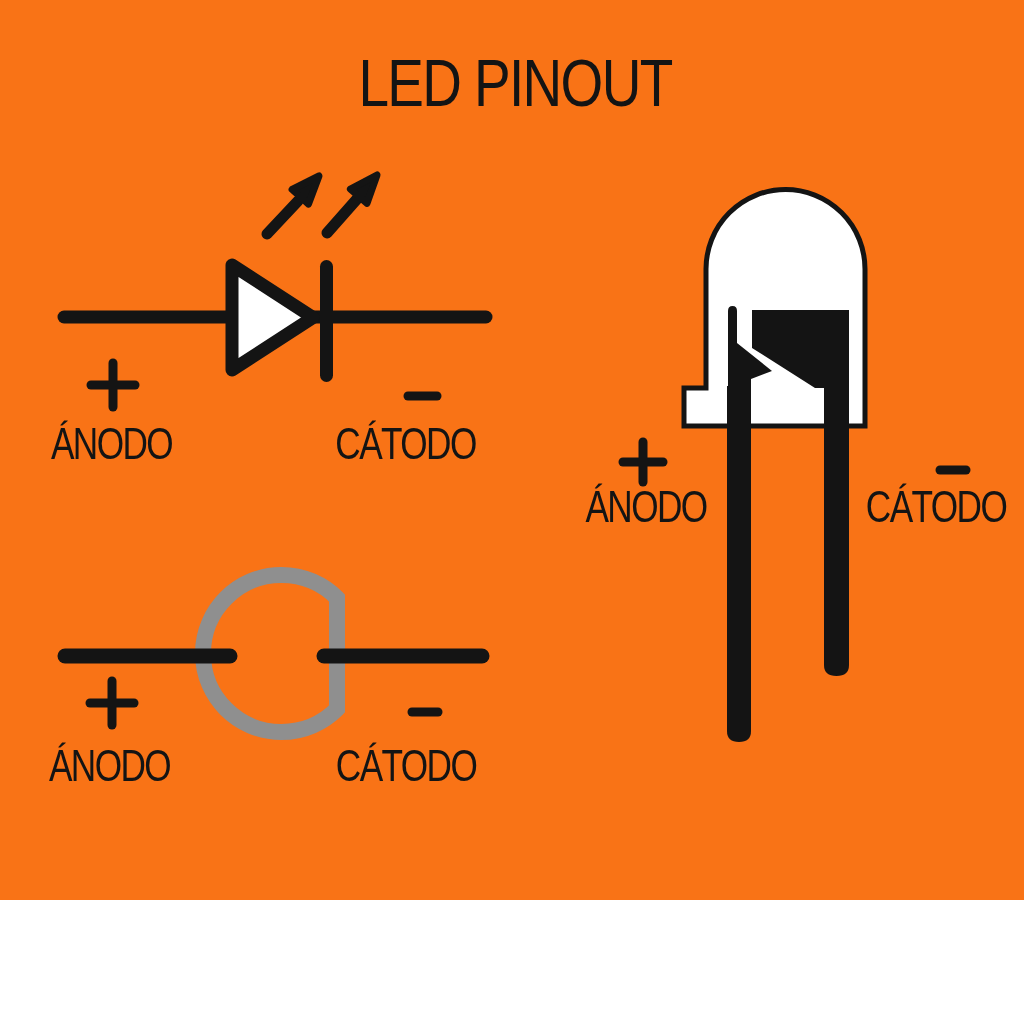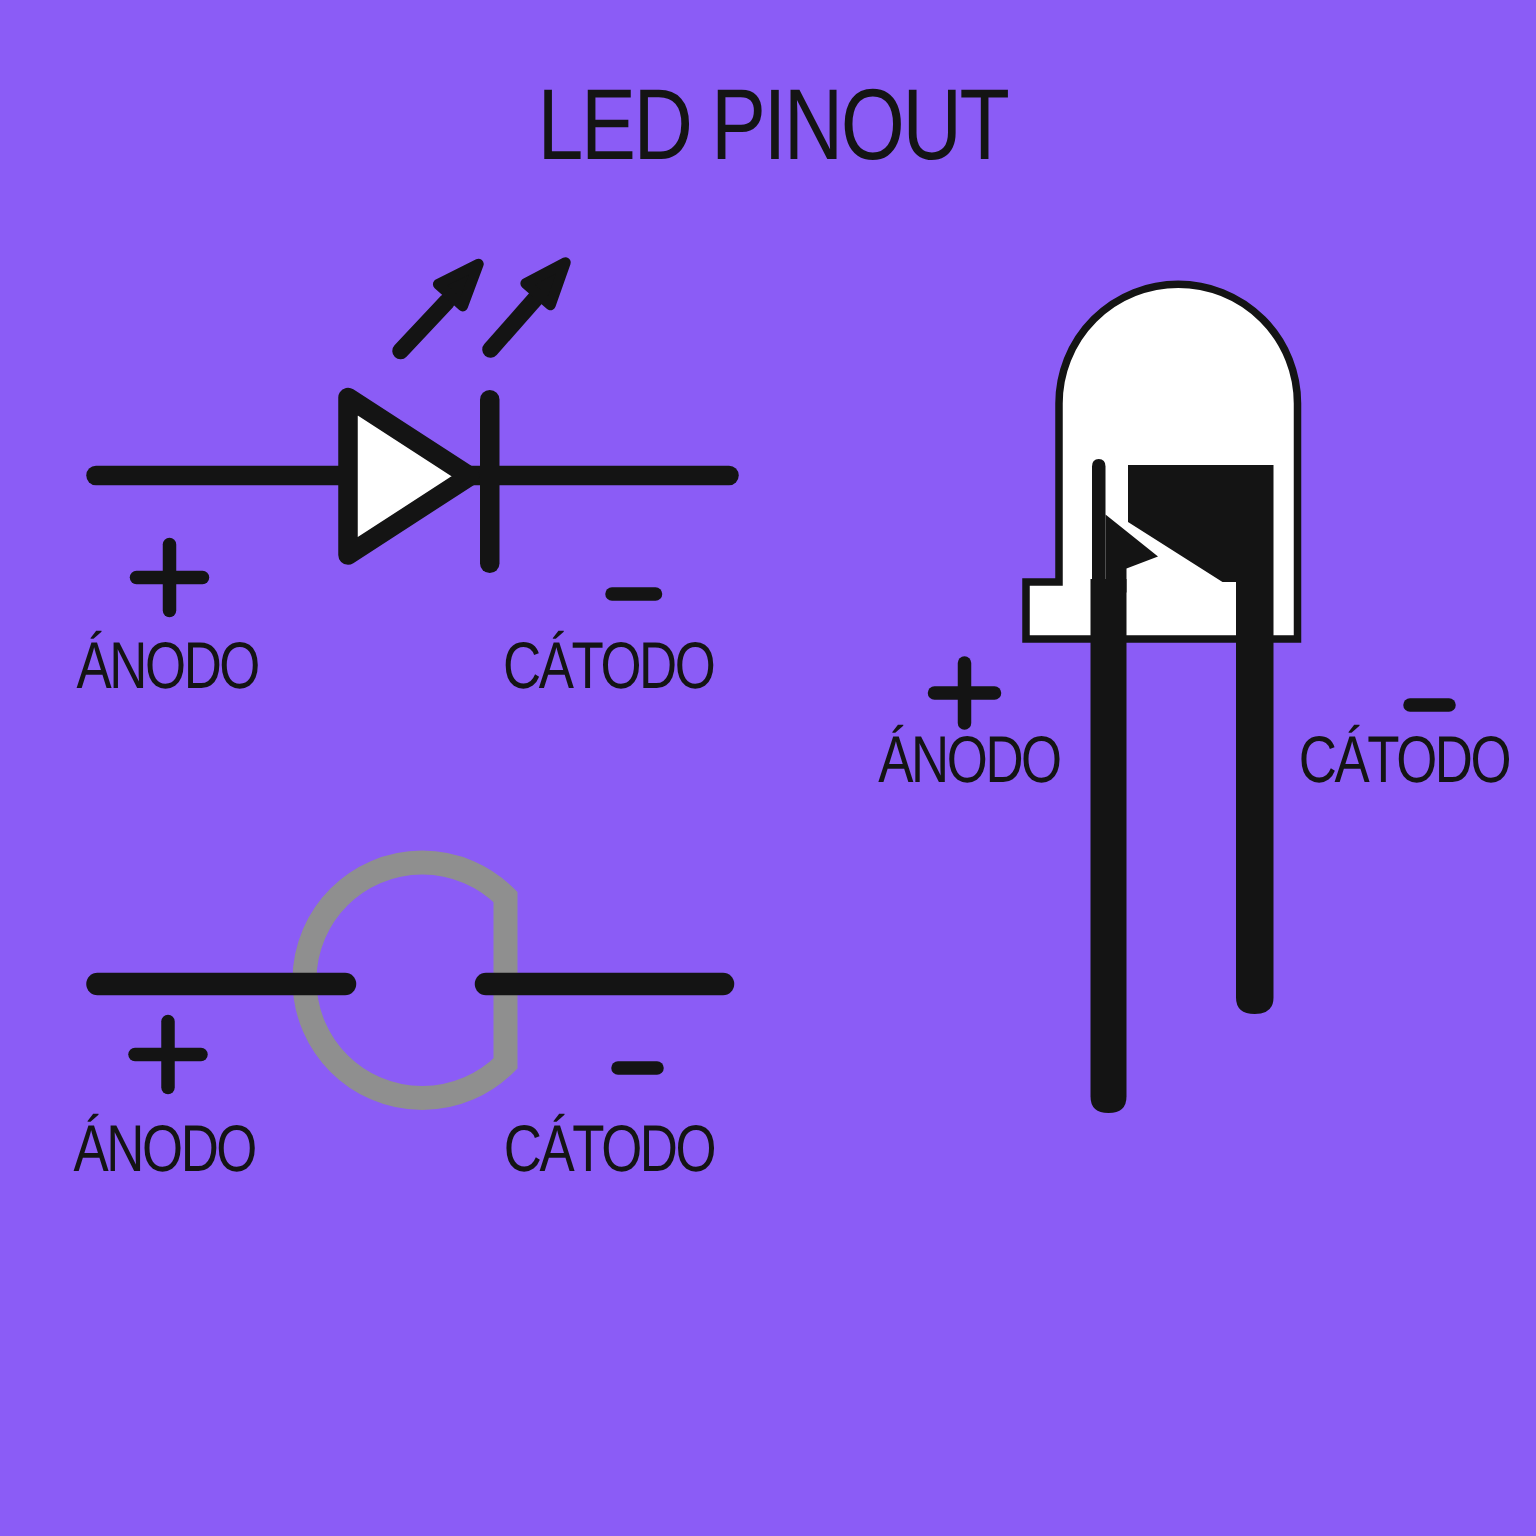--- a/index.html
+++ b/index.html
@@ -3,22 +3,22 @@
 <meta charset="utf-8">
 <style>
   html, body {
     margin: 0;
     padding: 0;
     background: #ffffff;
   }
   .stage {
     position: relative;
     width: 1024px;
-    height: 1024px;
-    background: #8b5cf6;
+    height: 900px;
+    background: #f97316;
     overflow: hidden;
     font-family: "Liberation Sans", sans-serif;
   }
   .stage svg {
     position: absolute;
     inset: 0;
     display: block;
   }
   text {
     font-family: "Liberation Sans", sans-serif;

